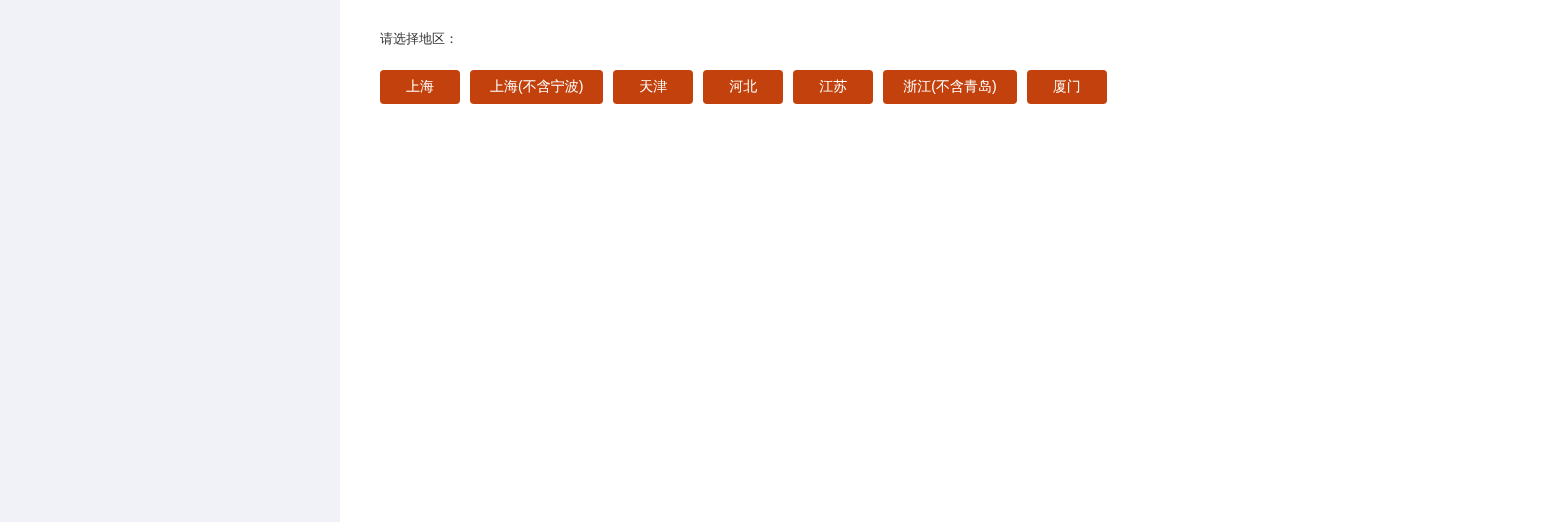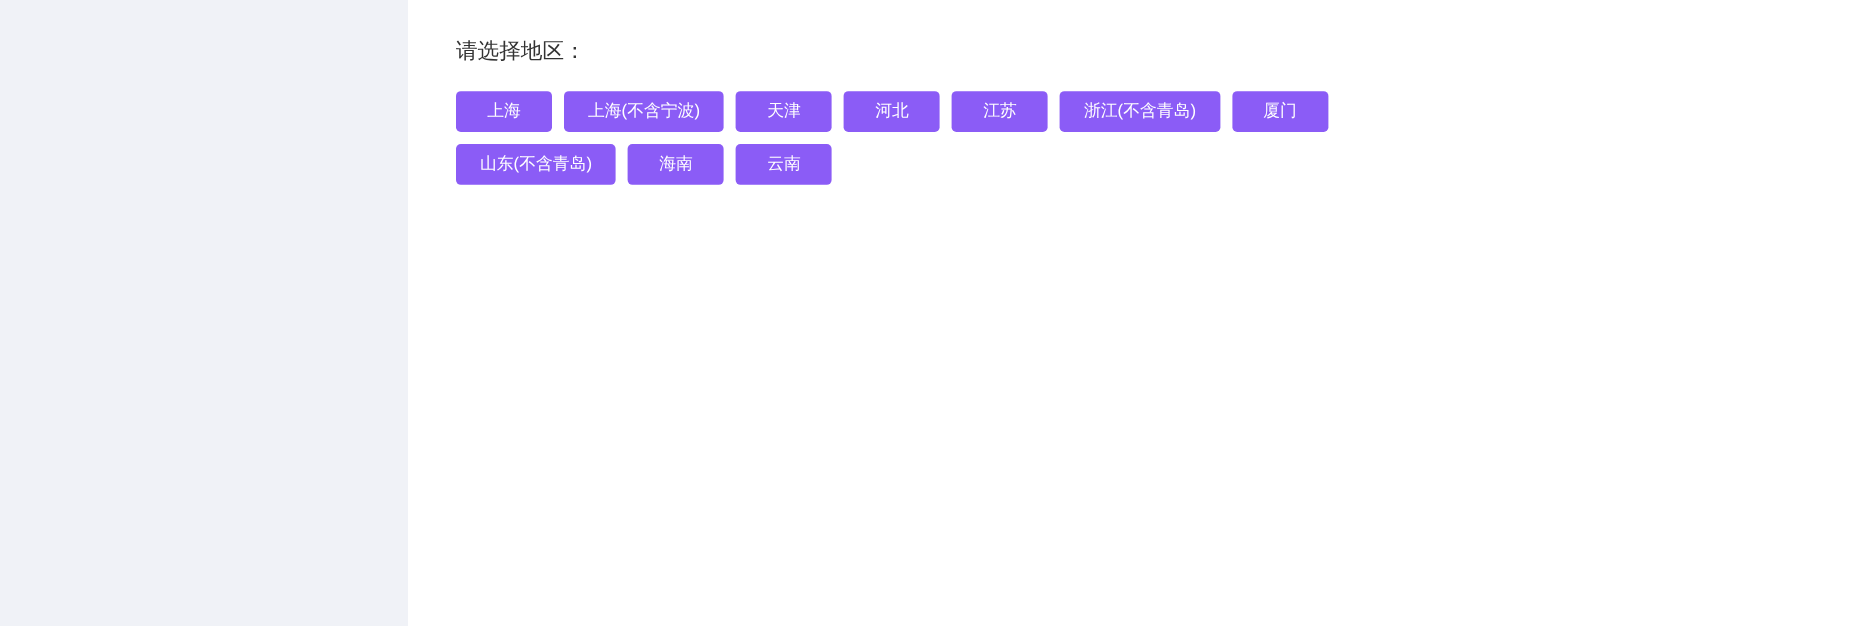--- a/index.html
+++ b/index.html
@@ -30,28 +30,28 @@
     }
 
     .main-content {
       flex: 1;
       background: #ffffff;
       padding: 30px 40px;
       position: relative;
     }
 
     .section-title {
-      font-size: 18px;
+      font-size: 13px;
       color: #333;
       margin-bottom: 22px;
       font-weight: normal;
     }
 
     .region-btn {
-      background: #8b5cf6;
+      background: #c2410c;
       color: #fff;
       border: none;
       border-radius: 4px;
       padding: 8px 20px;
       font-size: 14px;
       cursor: pointer;
       min-width: 80px;
       text-align: center;
       white-space: nowrap;
     }
@@ -126,21 +126,16 @@
     <div class="rows-container">
       <div class="buttons-row">
       <button class="region-btn">上海</button>
           <button class="region-btn">上海(不含宁波)</button>
           <button class="region-btn">天津</button>
           <button class="region-btn">河北</button>
           <button class="region-btn">江苏</button>
           <button class="region-btn">浙江(不含青岛)</button>
           <button class="region-btn">厦门</button>
         </div>
-      <div class="buttons-row">
-      <button class="region-btn">山东(不含青岛)</button>
-          <button class="region-btn">海南</button>
-          <button class="region-btn">云南</button>
-        </div>
     </div>
 
   </div>
 </div>
 
 </body></html>

